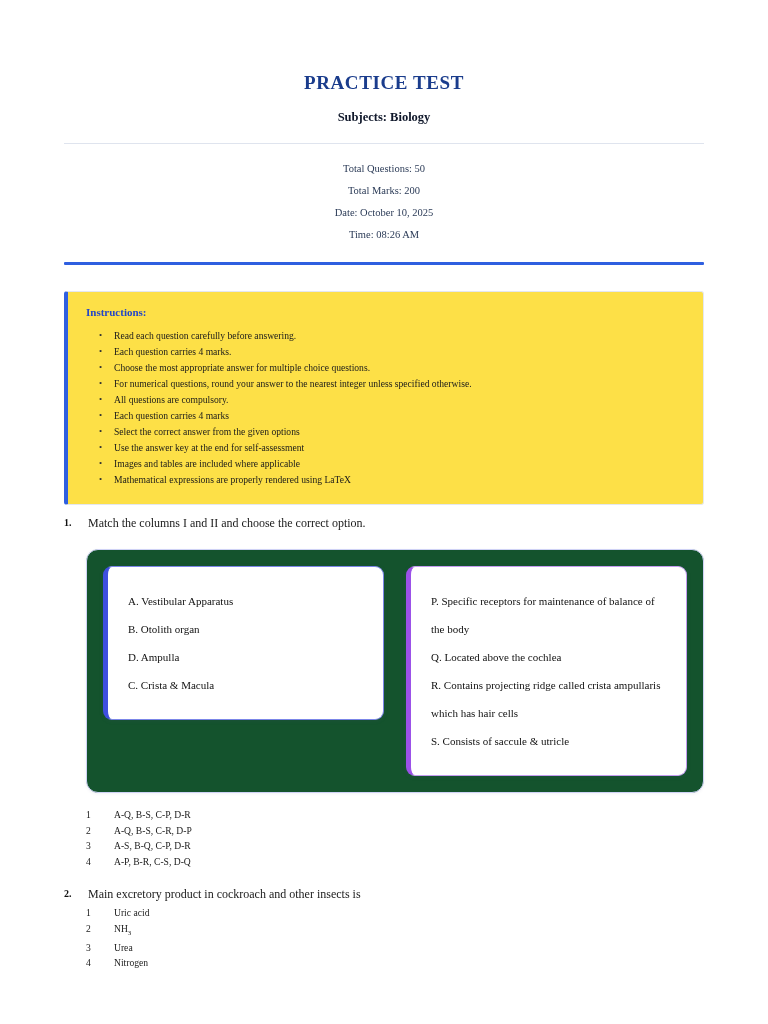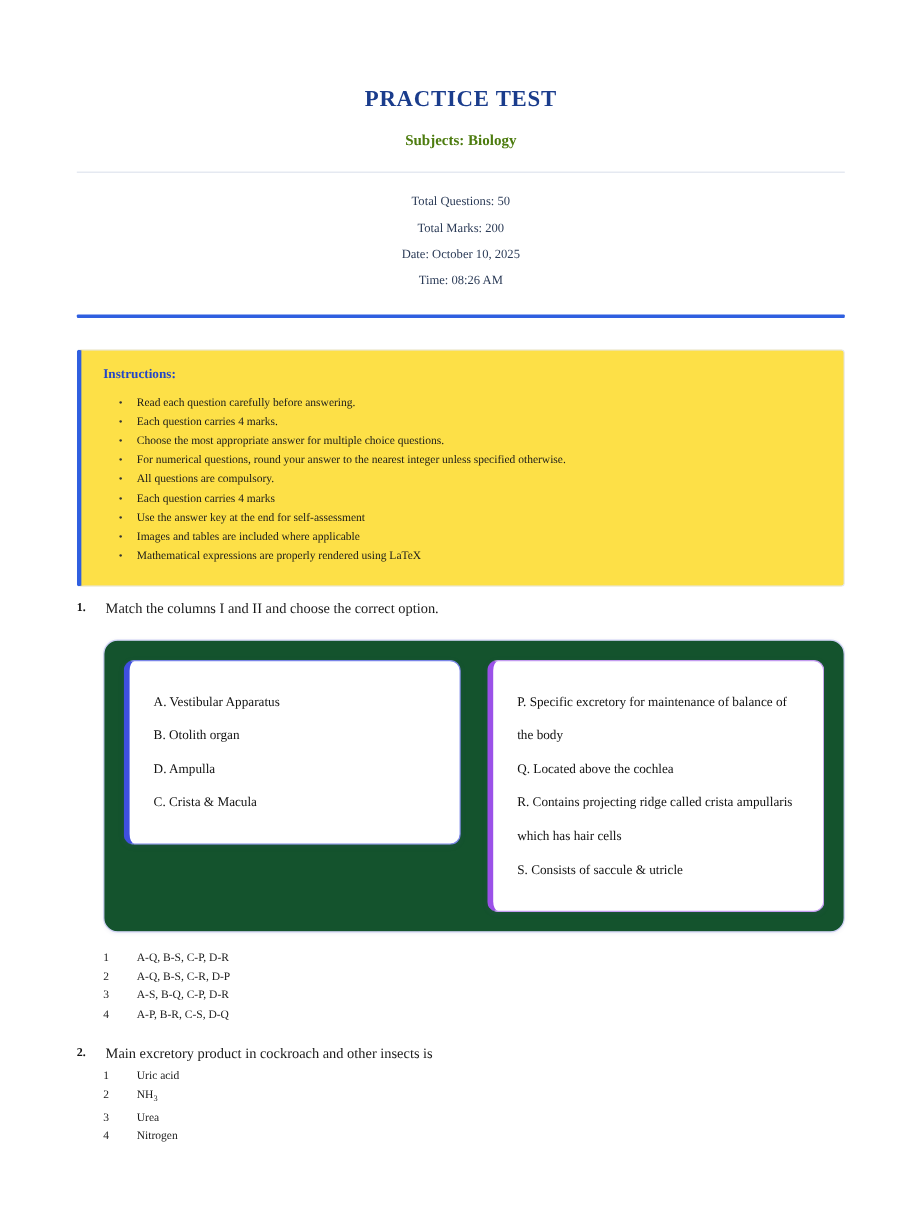--- a/index.html
+++ b/index.html
@@ -29,21 +29,21 @@
     font-weight: bold;
     color: #1a3c8c;
     letter-spacing: 0.6px;
     margin: 0;
     padding-top: 72px;
   }
   .doc-subject {
     text-align: center;
     font-size: 12.5px;
     font-weight: bold;
-    color: #4d7c0f;
+    color: #0f172a;
     margin: 0;
     padding-top: 16px;
   }
   .rule-light {
     border: 0;
     border-top: 1px solid #dfe4ee;
     margin: 18px 0 0 0;
   }
   .meta {
     text-align: center;
@@ -193,20 +193,21 @@
 
   <div class="instructions">
     <div class="instructions-title">Instructions:</div>
     <ul>
       <li>Read each question carefully before answering.</li>
       <li>Each question carries 4 marks.</li>
       <li>Choose the most appropriate answer for multiple choice questions.</li>
       <li>For numerical questions, round your answer to the nearest integer unless specified otherwise.</li>
       <li>All questions are compulsory.</li>
       <li>Each question carries 4 marks</li>
+      <li>Select the correct answer from the given options</li>
       <li>Use the answer key at the end for self-assessment</li>
       <li>Images and tables are included where applicable</li>
       <li>Mathematical expressions are properly rendered using LaTeX</li>
     </ul>
   </div>
 
   <div class="question">
     <div class="q-num">1.</div>
     <div class="q-body">
       <div class="q-text">Match the columns I and II and choose the correct option.</div>
@@ -214,21 +215,21 @@
   </div>
 
   <div class="match-wrap">
     <div class="match-col left">
       <div class="match-item">A. Vestibular Apparatus</div>
       <div class="match-item">B. Otolith organ</div>
       <div class="match-item">D. Ampulla</div>
       <div class="match-item">C. Crista &amp; Macula</div>
     </div>
     <div class="match-col right">
-      <div class="match-item">P. Specific excretory for maintenance of balance of the body</div>
+      <div class="match-item">P. Specific receptors for maintenance of balance of the body</div>
       <div class="match-item">Q. Located above the cochlea</div>
       <div class="match-item">R. Contains projecting ridge called crista ampullaris which has hair cells</div>
       <div class="match-item">S. Consists of saccule &amp; utricle</div>
     </div>
   </div>
 
   <div class="options">
     <div class="option">
       <span class="opt-num">1</span>
       <span>A-Q, B-S, C-P, D-R</span>

